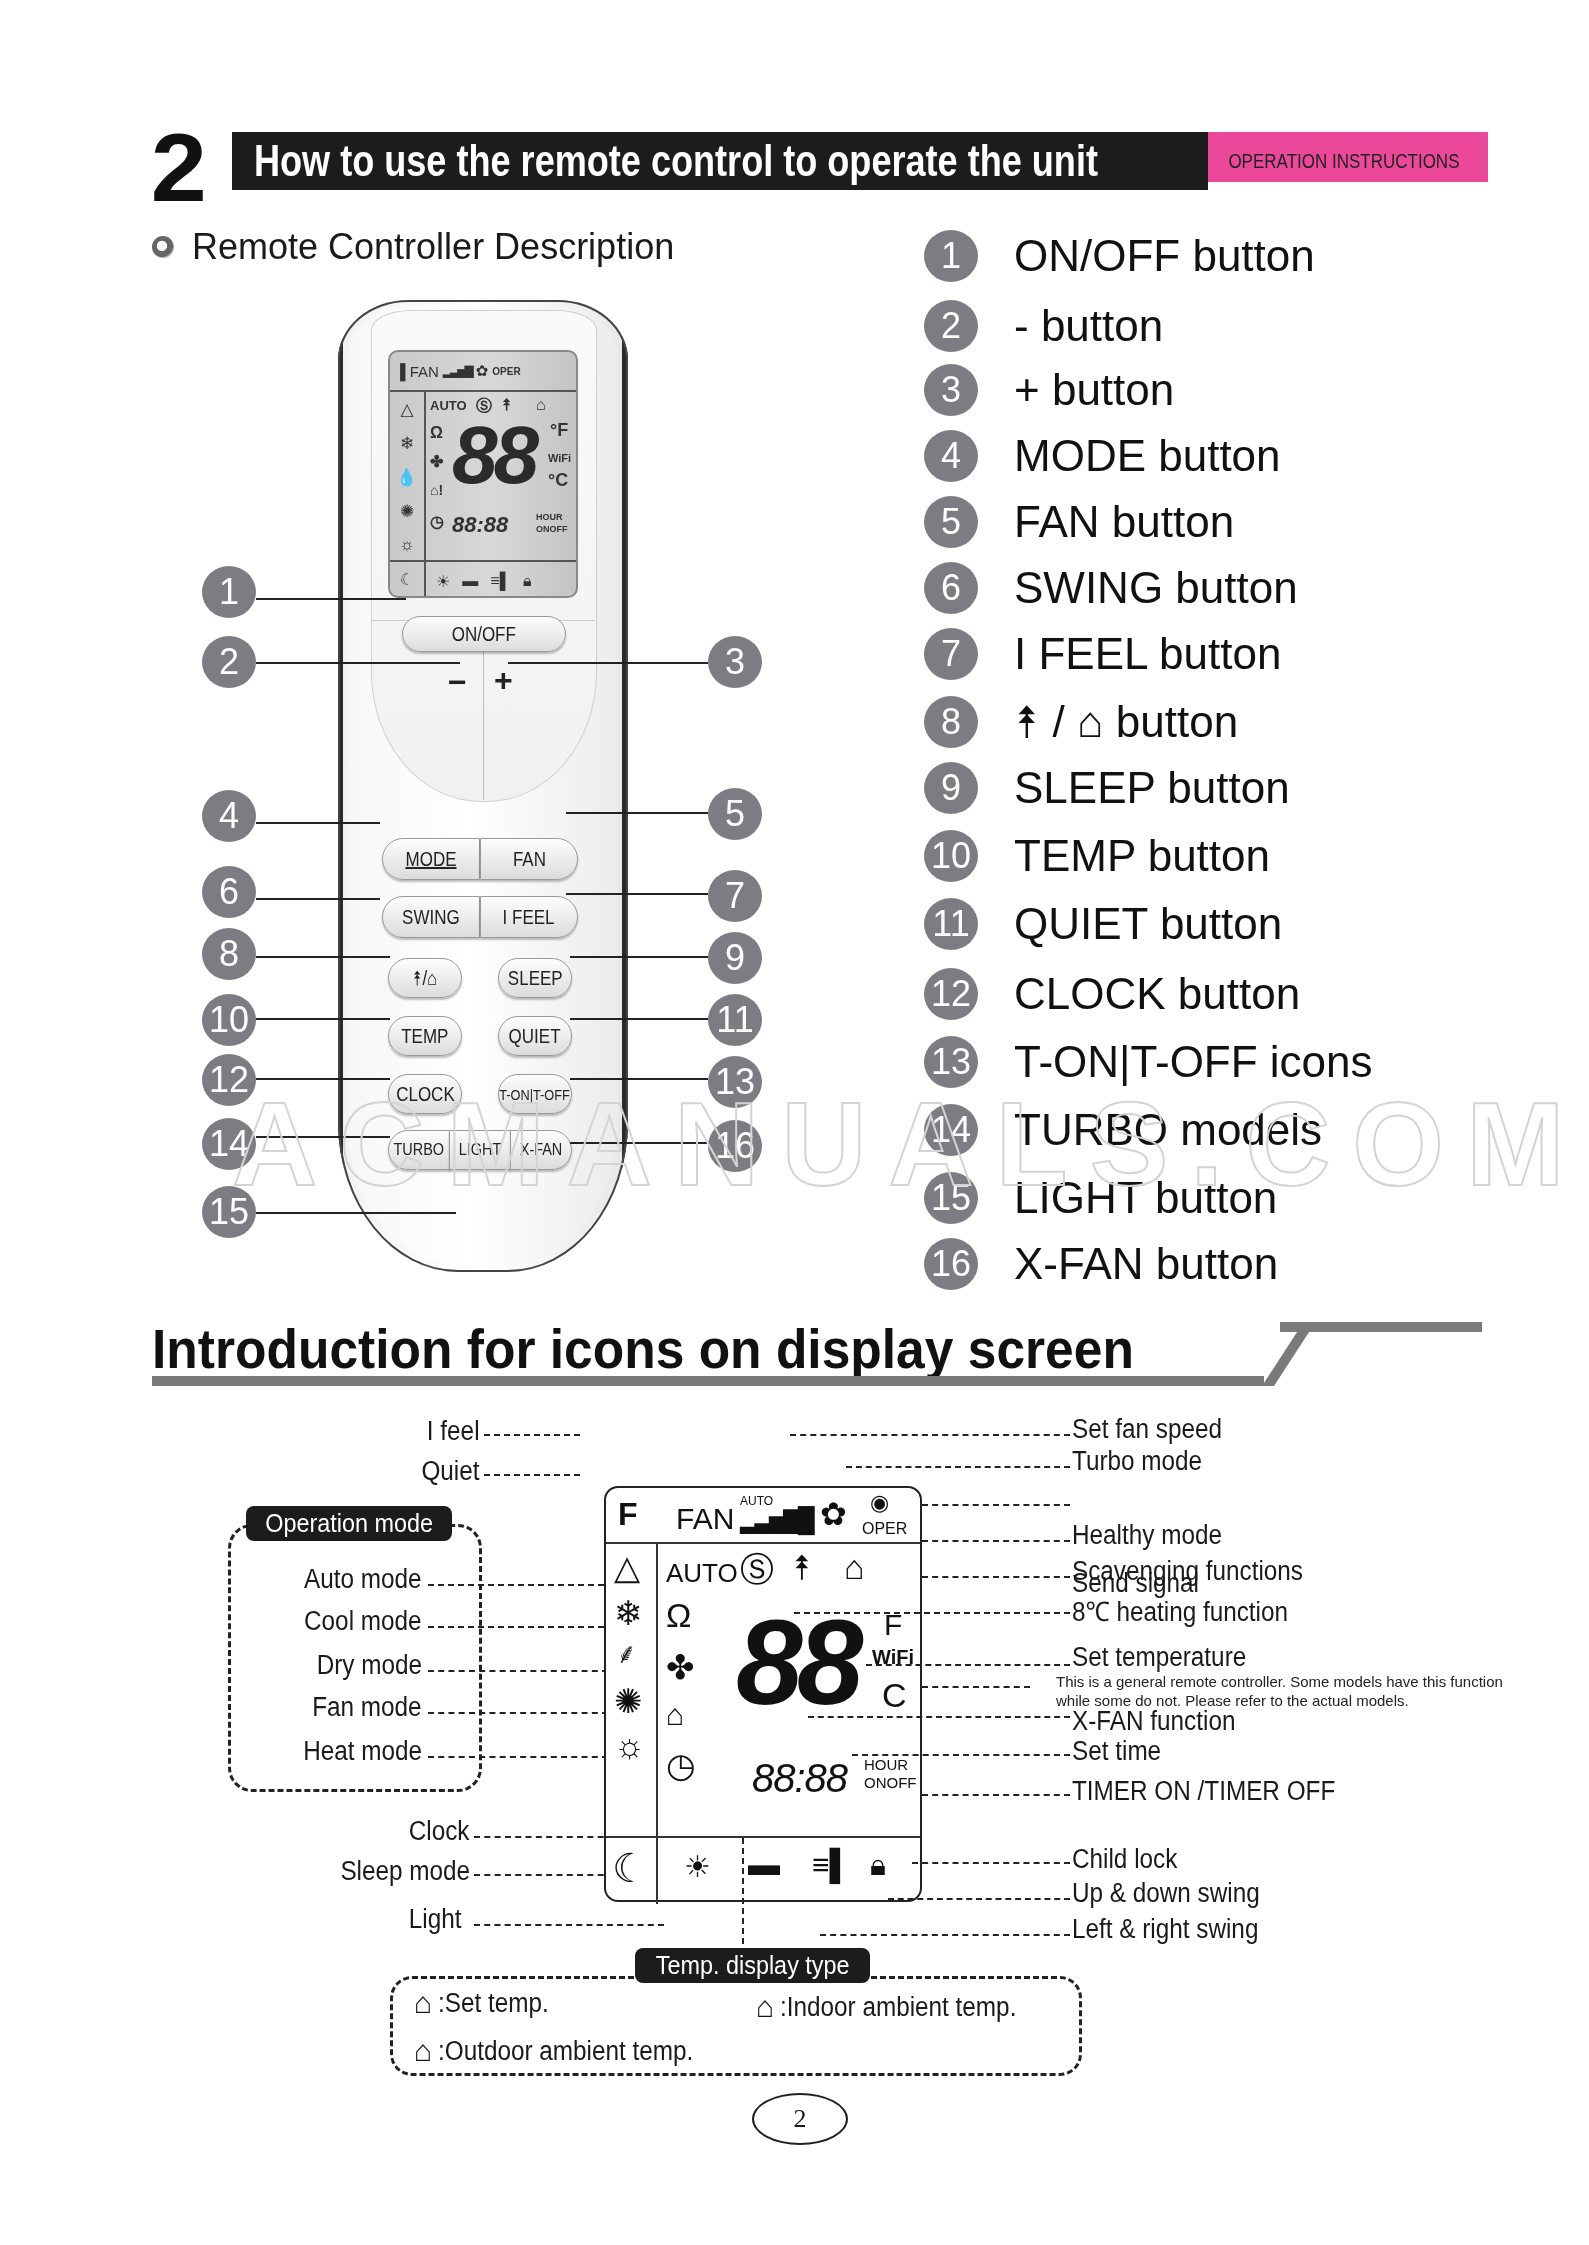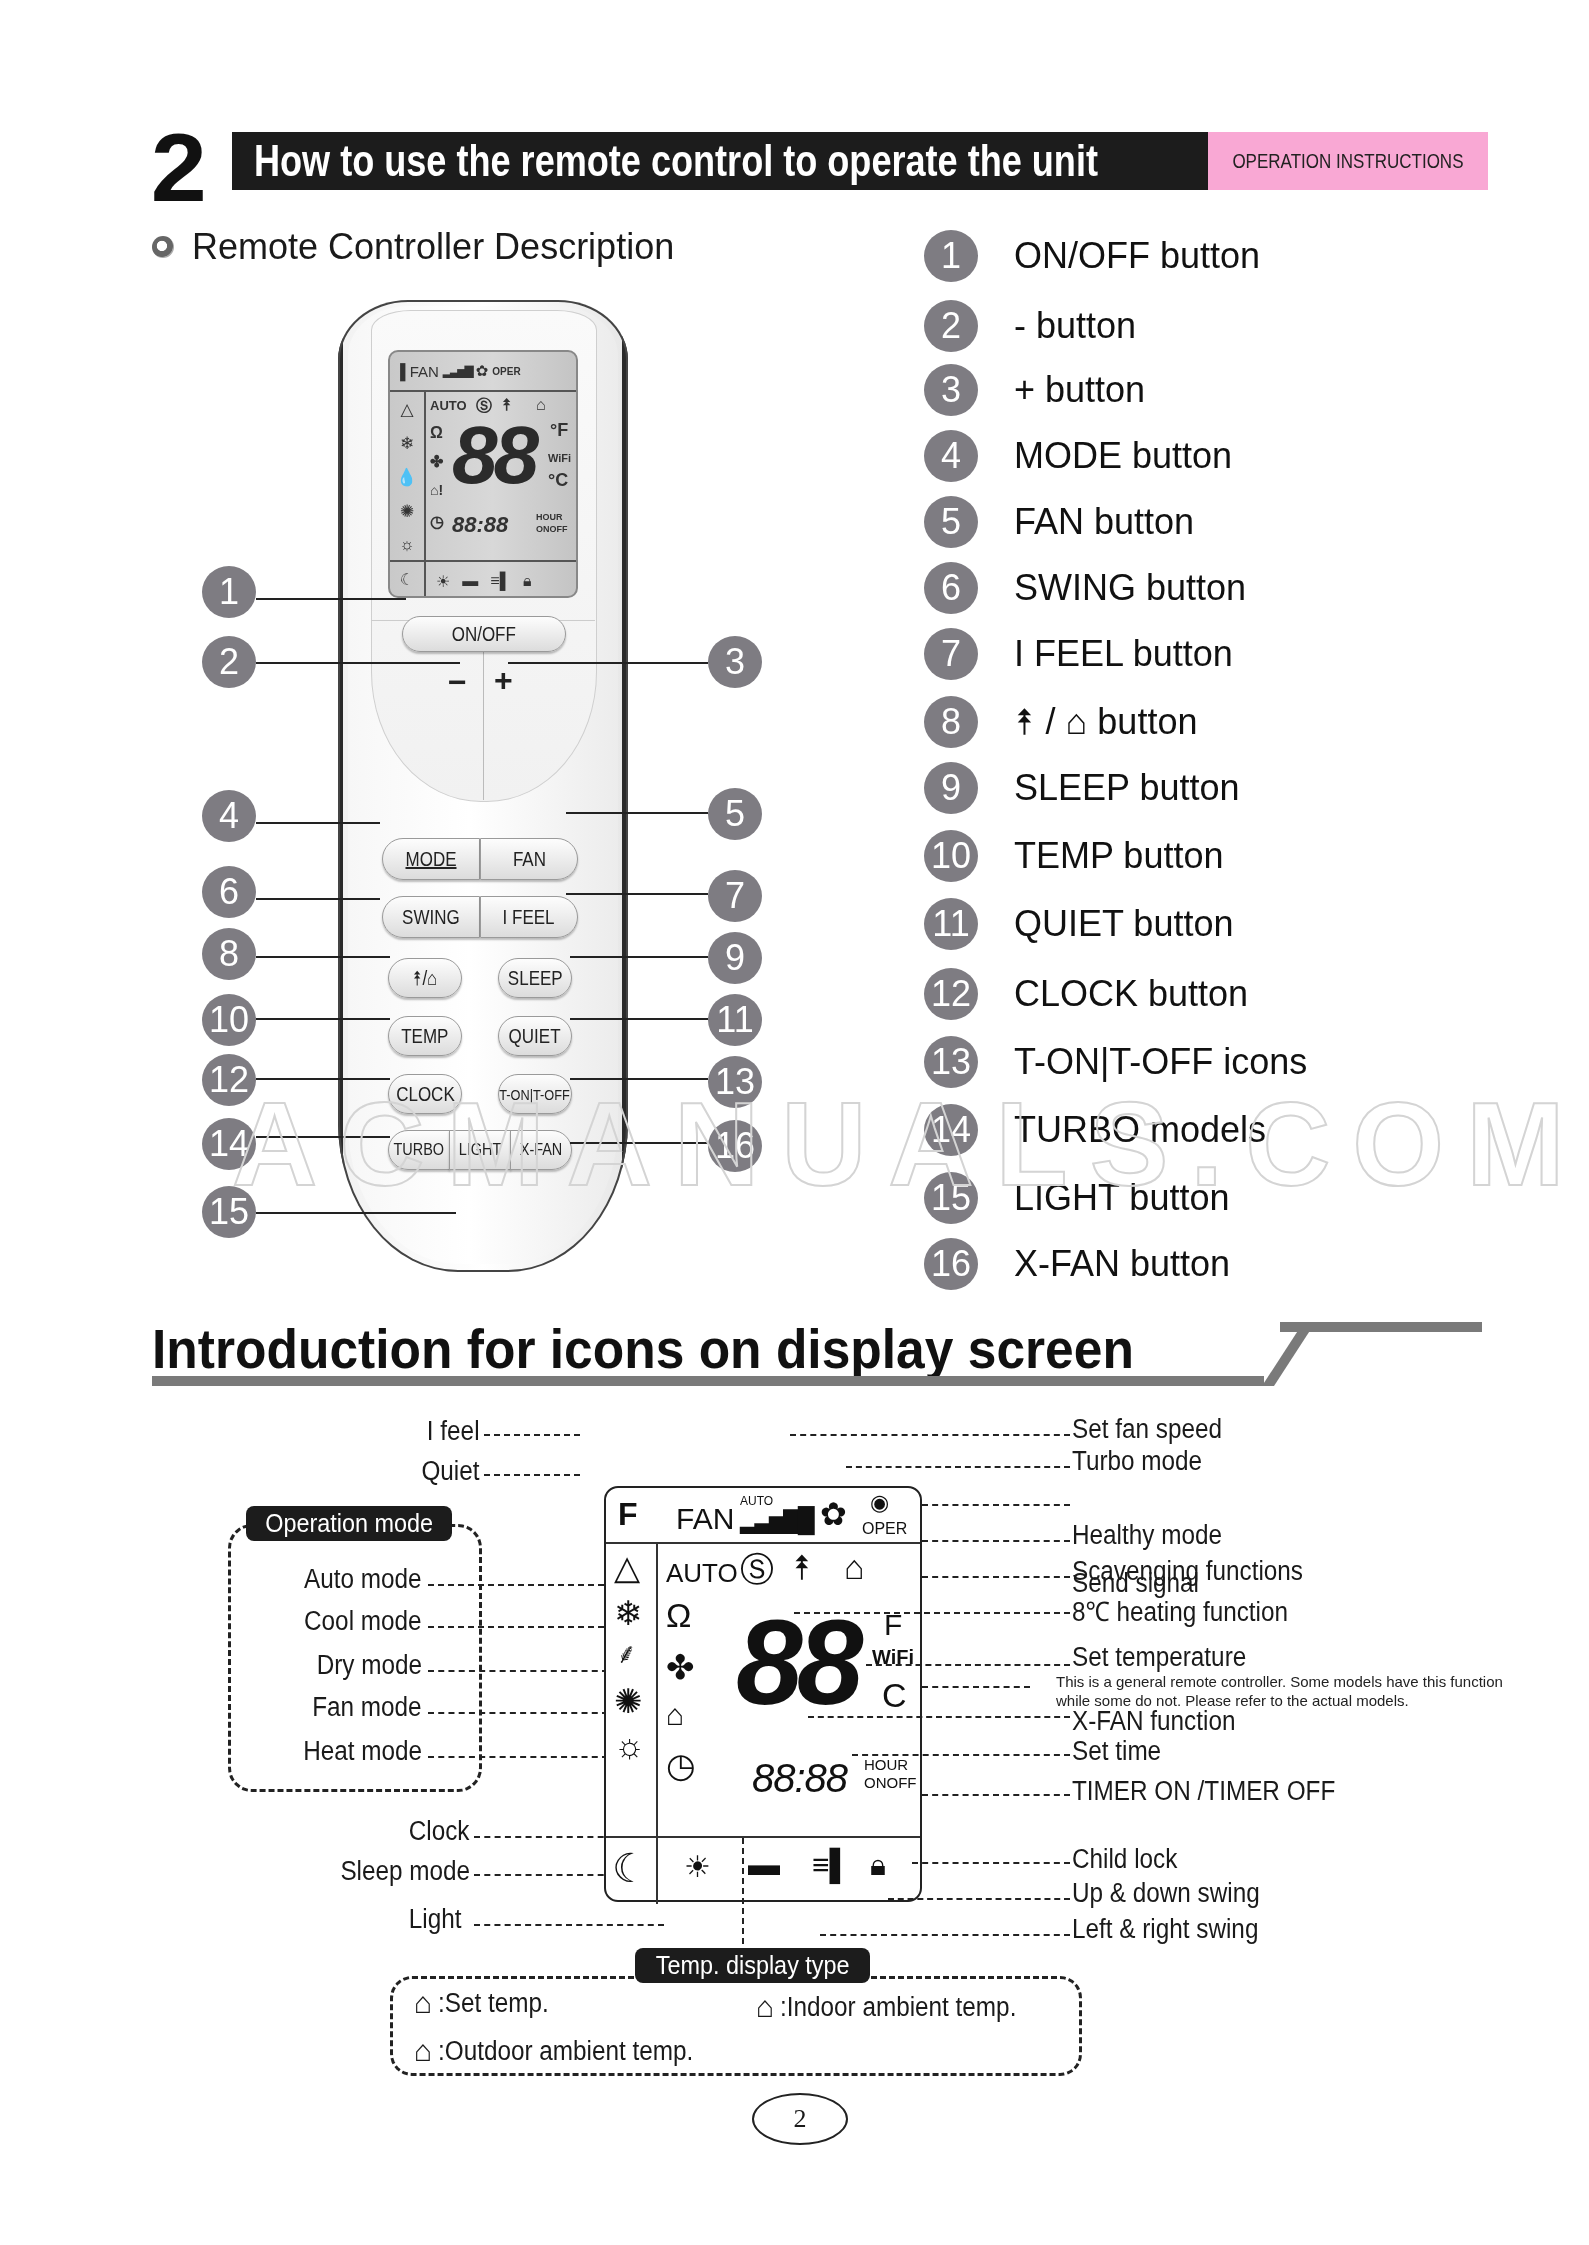--- a/index.html
+++ b/index.html
@@ -3,31 +3,31 @@
 <meta charset="utf-8">
 <style>
   html,body{margin:0;padding:0;background:#fff;}
   body{width:1589px;height:2245px;position:relative;overflow:hidden;font-family:"Liberation Sans",sans-serif;color:#1a1a1a;}
   .abs{position:absolute;}
 
   
   .sec-num{left:152px;top:120px;font-size:96px;font-weight:bold;line-height:1;color:#111;letter-spacing:-4px;transform:scaleX(1.05);}
   .title-bar{left:232px;top:132px;width:976px;height:58px;background:#1c1c1c;color:#fff;font-size:44px;font-weight:bold;line-height:58px;padding-left:22px;box-sizing:border-box;transform-origin:left;}
   .title-bar span{display:inline-block;transform:scaleX(0.82);transform-origin:left center;white-space:nowrap;}
-  .op-bar{left:1208px;top:132px;width:280px;height:58px;background:#f9a8d4;color:#222;font-size:20px;line-height:58px;text-align:center;}
+  .op-bar{left:1208px;top:132px;width:280px;height:50px;background:#ec4899;color:#222;font-size:20px;line-height:58px;text-align:left;}
   .op-bar span{display:inline-block;transform:scaleX(0.85);white-space:nowrap;}
 
   .subhead{left:152px;top:226px;font-size:36px;color:#1a1a1a;display:flex;align-items:center;gap:18px;}
   .bullet{width:22px;height:22px;border-radius:50%;background:radial-gradient(circle at 45% 45%,#fff 0 28%,#666 32% 62%,#aaa 66% 100%);}
 
   
   .blist{left:924px;top:230px;}
   .bitem{position:absolute;left:0;display:flex;align-items:center;white-space:nowrap;}
   .num-circle{width:54px;height:52px;border-radius:50%;background:#7e7c82;color:#fff;font-size:36px;display:flex;align-items:center;justify-content:center;font-family:"Liberation Sans",sans-serif;}
-  .bitem .lbl{margin-left:36px;font-size:36px;color:#111;}
+  .bitem .lbl{margin-left:36px;font-size:44px;color:#111;}
 
   
   .remote{left:338px;top:300px;width:290px;height:972px;}
   .rem-body{position:absolute;left:0;top:0;width:290px;height:972px;border-radius:70px 70px 120px 120px / 60px 60px 150px 150px;background:linear-gradient(90deg,#2a2a2a 0 5px,#f2f2f2 5px,#fff 50%,#e8e8e8 calc(100% - 6px),#2a2a2a calc(100% - 6px));box-shadow:inset 0 0 0 2px #444;}
   .rem-inner{position:absolute;left:10px;top:6px;width:270px;height:958px;border-radius:60px 60px 110px 110px / 50px 50px 140px 140px;background:linear-gradient(90deg,#f7f7f7,#fff 45%,#ececec);}
   .rem-top{position:absolute;left:33px;top:10px;width:224px;height:490px;border-radius:40px 40px 110px 110px / 20px 20px 130px 130px;border:1px solid #cfcfcf;background:linear-gradient(180deg,#fafafa,#f1f1f1);}
   .rem-split{position:absolute;left:145px;top:320px;width:1px;height:180px;background:#bbb;}
   .rem-hline{position:absolute;left:33px;top:320px;width:224px;height:1px;background:#ccc;}
   .lcd{position:absolute;left:50px;top:50px;width:190px;height:248px;border-radius:10px;background:linear-gradient(90deg,#c9c9c9,#d8d8d8 55%,#c4c4c4);border:2px solid #888;box-sizing:border-box;font-family:"Liberation Sans",sans-serif;color:#333;overflow:hidden;}
   .lcd .row1{position:absolute;left:0;top:0;width:100%;height:40px;border-bottom:2px solid #555;display:flex;align-items:center;gap:4px;padding:0 5px;box-sizing:border-box;font-size:15px;}

